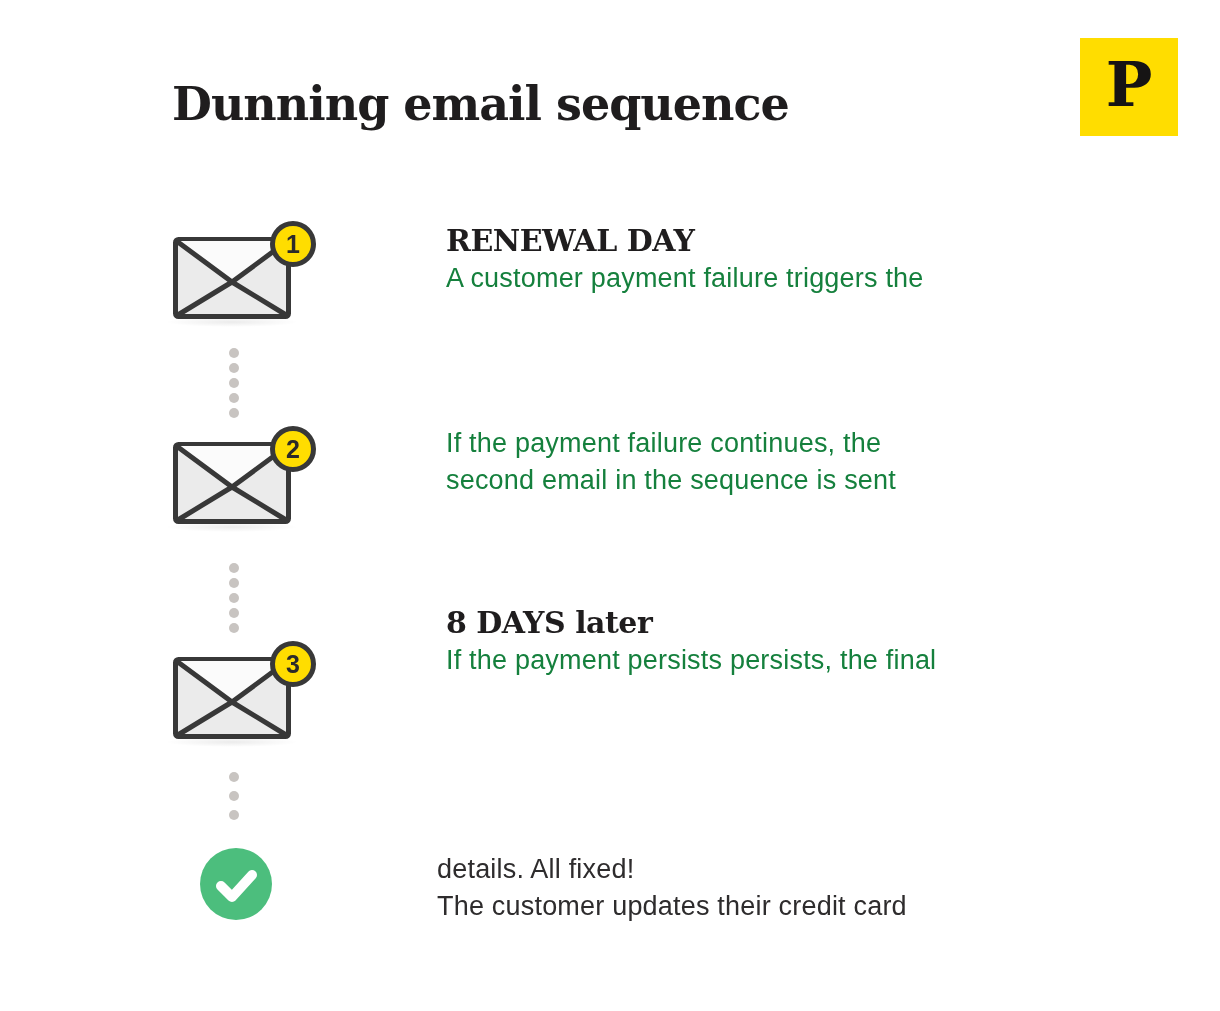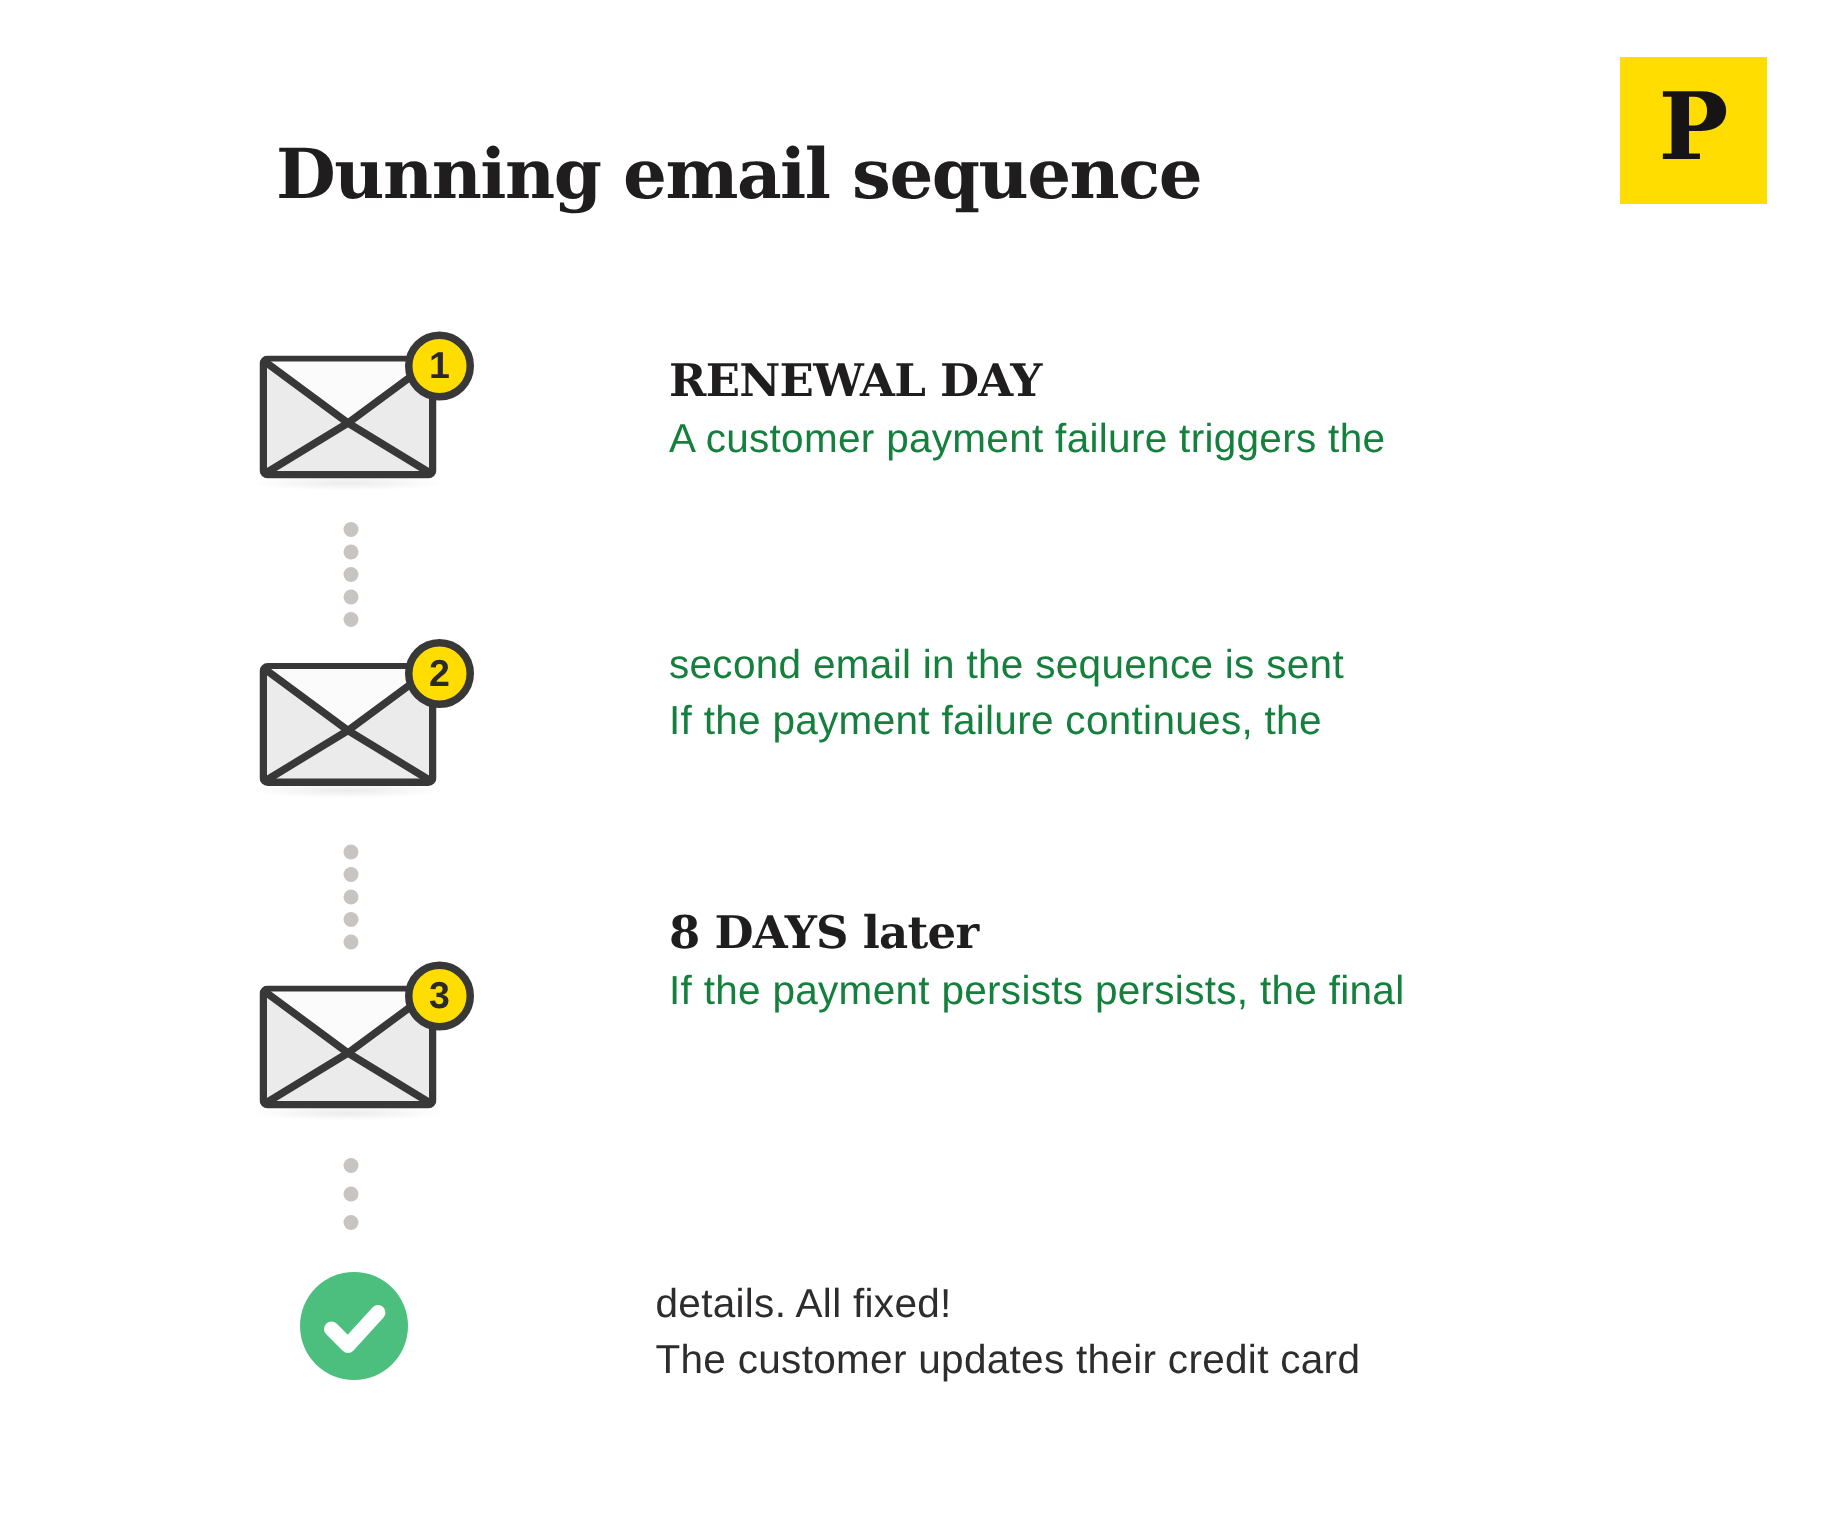--- a/index.html
+++ b/index.html
@@ -13,21 +13,21 @@
     height: 1011px;
     background: #ffffff;
     overflow: hidden;
   }
 
   
   .title {
     position: absolute;
     left: 172px;
     top: 78px;
-    margin: 12px;
+    margin: 0;
     font-family: "DejaVu Serif", serif;
     font-weight: 800;
     font-size: 46px;
     line-height: 1.15;
     letter-spacing: -1px;
     color: #1f1d1e;
   }
   .logo {
     position: absolute;
     left: 1080px;
@@ -83,21 +83,21 @@
     font-size: 25px;
     color: #2b2a2a;
   }
 
   
   .step-text {
     position: absolute;
     left: 446px;
     width: 560px;
   }
-  .t1 { top: 236px; }
+  .t1 { top: 222px; }
   .t2 { top: 425px; }
   .t3 { top: 604px; }
   .step-heading {
     font-family: "DejaVu Serif", serif;
     font-weight: 800;
     font-size: 30px;
     line-height: 38px;
     letter-spacing: -0.5px;
     color: #1f1d1e;
   }
@@ -196,22 +196,22 @@
       <path d="M3.5,4 L59,45 L114.5,4" fill="none" stroke="#383838" stroke-width="5" stroke-linejoin="round"></path>
       <path d="M4,78.5 L59,45 M114,78.5 L59,45" fill="none" stroke="#383838" stroke-width="5" stroke-linejoin="round"></path>
     </svg>
     <div class="badge">
       <span>2</span>
     </div>
   </div>
 
   <div class="step-text t2">
     <div class="step-body">
+      <span>If the payment failure continues, the</span>
       <span>second email in the sequence is sent</span>
-      <span>If the payment failure continues, the</span>
     </div>
   </div>
 
   <div class="dots d2">
     <i></i>
       <i></i>
       <i></i>
       <i></i>
       <i></i>
   </div>

